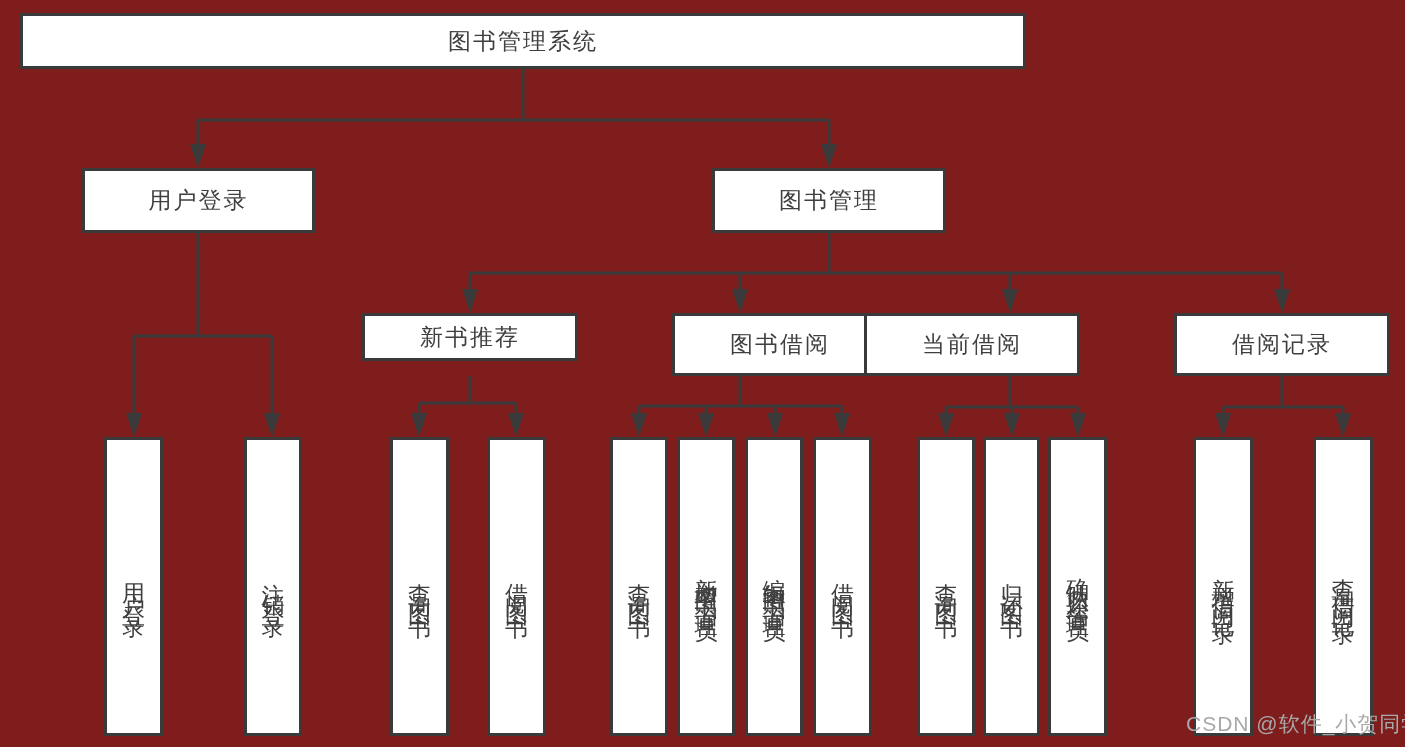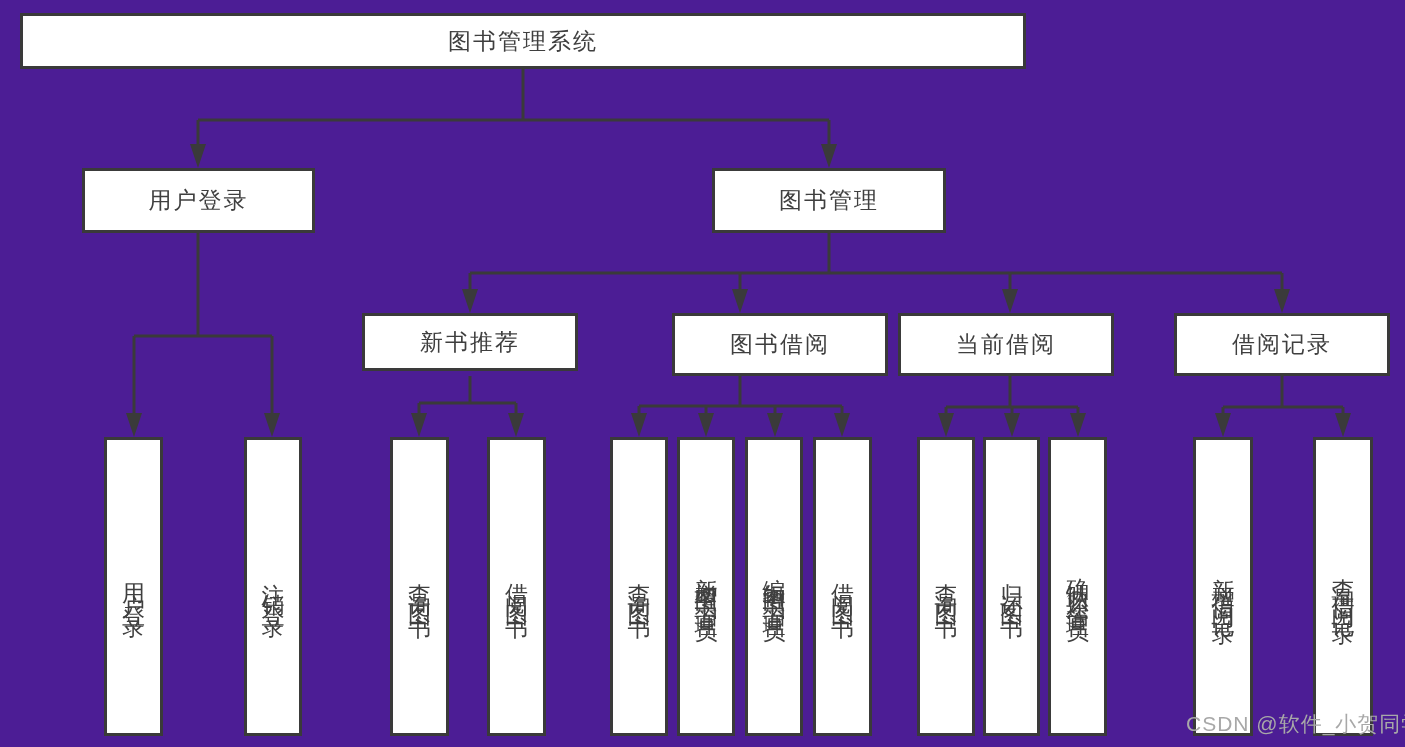--- a/index.html
+++ b/index.html
@@ -1,20 +1,20 @@
 <!DOCTYPE html>
 <html><head>
 <meta charset="utf-8">
 <style>
   html, body { margin: 0; padding: 0; background: #ffffff; }
   #canvas {
     position: relative;
     width: 1405px;
     height: 747px;
-    background: #4c1d95;
+    background: #7f1d1d;
     font-family: "Liberation Sans", sans-serif;
     overflow: hidden;
   }
   #connectors {
     position: absolute;
     left: 0; top: 0;
     width: 1405px; height: 747px;
     pointer-events: none;
   }
   .node {
@@ -128,23 +128,23 @@
       <polygon points="1215,413 1231,413 1223,437"></polygon>
       <polygon points="1335,413 1351,413 1343,437"></polygon>
     </g>
   </svg>
 
   <div class="node" style="left:20px; top:13px; width:1006px; height:56px;">图书管理系统</div>
 
   <div class="node" style="left:82px; top:168px; width:233px; height:65px;">用户登录</div>
   <div class="node" style="left:712px; top:168px; width:234px; height:65px;">图书管理</div>
 
-  <div class="node" style="left:362px; top:313px; width:216px; height:58px;">新书推荐</div>
+  <div class="node" style="left:362px; top:313px; width:216px; height:48px;">新书推荐</div>
   <div class="node" style="left:632px; top:313px; width:216px; height:63px;margin-left:40px;">图书借阅</div>
-  <div class="node" style="left:898px; top:313px; width:216px; height:63px;">当前借阅</div>
+  <div class="node" style="left:864px; top:313px; width:216px; height:63px;">当前借阅</div>
   <div class="node" style="left:1174px; top:313px; width:216px; height:63px;">借阅记录</div>
 
   <div class="node v-node" style="left:104px; top:437px; width:59px; height:299px;">
     <span class="vtext">用户登录</span>
   </div>
   <div class="node v-node" style="left:244px; top:437px; width:58px; height:299px;">
     <span class="vtext">注销登录</span>
   </div>
 
   <div class="node v-node" style="left:390px; top:437px; width:59px; height:299px;">

